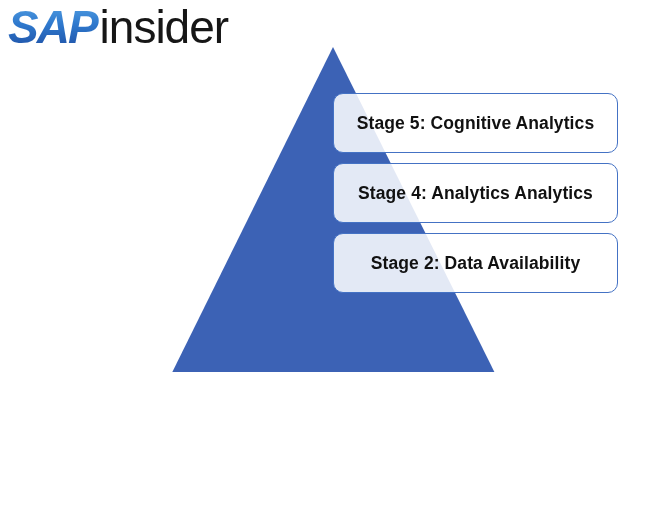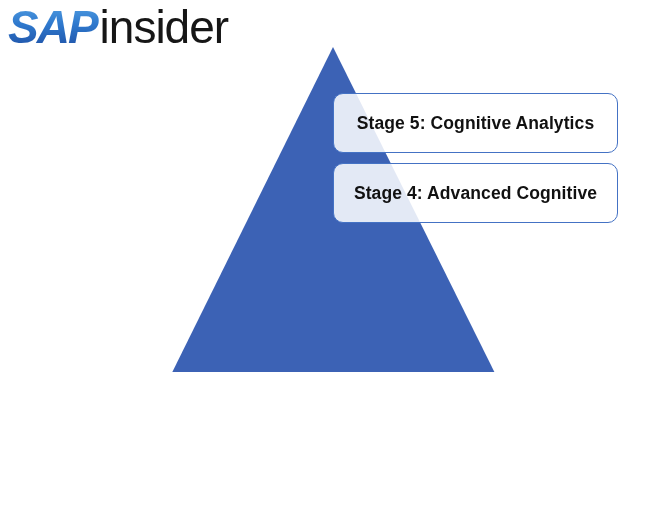--- a/index.html
+++ b/index.html
@@ -94,17 +94,20 @@
 
   <svg class="pyramid-svg" width="648" height="522" viewBox="0 0 648 522">
     <polygon points="333,47 115,488 552,488" fill="#3c62b5"></polygon>
   </svg>
 
   <div class="stages">
     <div class="stage">
       <span class="stage-label">Stage 5: Cognitive Analytics</span>
     </div>
     <div class="stage">
-      <span class="stage-label">Stage 4: Advanced Cognitive</span>
+      <span class="stage-label">Stage 4: Analytics Analytics</span>
+    </div>
+    <div class="stage">
+      <span class="stage-label">Stage 2: Data Availability</span>
     </div>
   </div>
 
 </div>
 
 </body></html>

